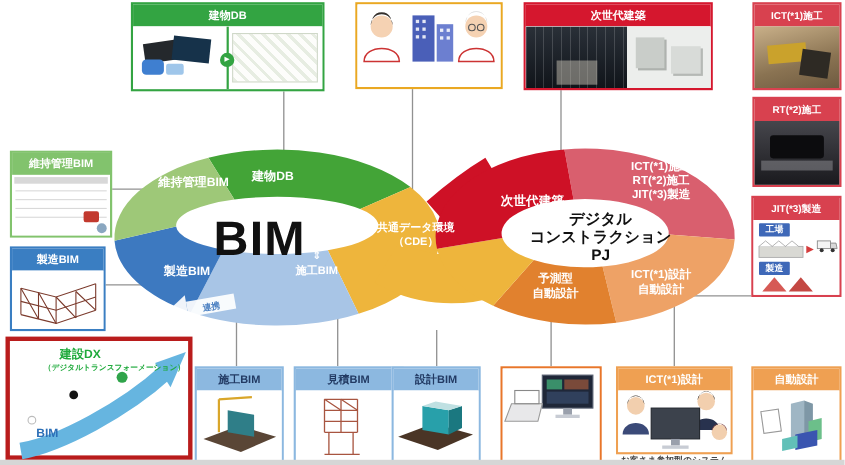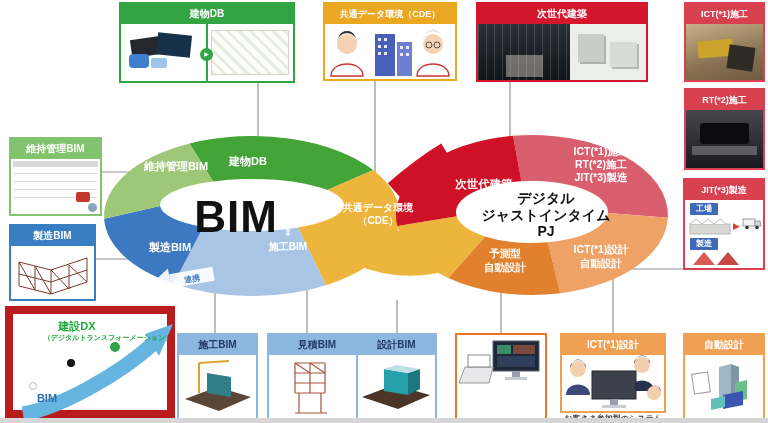--- a/index.html
+++ b/index.html
@@ -17,21 +17,21 @@
   .abs{position:absolute;}
   .footnotes{position:absolute;left:620px;top:296px;font-size:8px;color:#4a4a4a;
              line-height:1.55;font-weight:bold;white-space:nowrap;}
   .caption{position:absolute;left:560px;top:413px;width:106px;text-align:center;
            font-size:8px;color:#444;font-weight:bold;white-space:nowrap;}
   .chip{position:absolute;background:#3e68b8;color:#fff;font-size:8px;font-weight:bold;
         padding:1px 6px;border-radius:1px;line-height:1.2;}
   .tri{position:absolute;width:0;height:0;border-left:11px solid transparent;
        border-right:11px solid transparent;border-bottom:13px solid #d65a55;}
   .dx-panel{position:absolute;left:5px;top:306px;width:170px;height:112px;background:#fff;
-            border:8px solid #b91c1c;box-sizing:border-box;}
+            border:4px solid #b91c1c;box-sizing:border-box;}
   .dx-text{position:absolute;transform:translate(-50%,-50%);white-space:nowrap;font-weight:bold;}
   .slogan{position:absolute;left:50px;top:91px;border:2px solid #e0121f;color:#e0121f;
           font-size:8px;font-weight:bold;padding:1px 3px;white-space:nowrap;background:#fff;}
   .bottom-strip{position:absolute;left:0;top:418px;width:768px;height:5px;background:#d6d6d6;}
   .screenline{position:absolute;left:3px;right:3px;height:1px;background:#d9d9d9;}
 </style>
 </head>
 <body>
 
 <div class="stage">
@@ -88,21 +88,21 @@
   <div class="lbl dark" style="left:236px;top:217px;font-size:44px;letter-spacing:1px">BIM</div>
 
   <div class="lbl" style="left:484px;top:184px;font-size:11.5px">次世代建築</div>
   <div class="lbl" style="left:601px;top:165px;font-size:10.5px;line-height:1.25">
     <div>ICT(*1)施工</div>
     <div>RT(*2)施工</div>
     <div>JIT(*3)製造</div>
   </div>
   <div class="lbl dark" style="left:546px;top:215px;font-size:14px;line-height:1.18">
     <div>デジタル</div>
-    <div>ジャストインタイム</div>
+    <div>コンストラクション</div>
     <div>PJ</div>
   </div>
   <div class="lbl" style="left:505px;top:261px;font-size:10.5px">
     <div>予測型</div>
     <div>自動設計</div>
   </div>
   <div class="lbl" style="left:601px;top:257px;font-size:10.5px">
     <div>ICT(*1)設計</div>
     <div>自動設計</div>
   </div>
@@ -114,21 +114,20 @@
       <div class="abs" style="left:10px;top:14px;width:30px;height:18px;background:#24282c;transform:rotate(-8deg)"></div>
       <div class="abs" style="left:36px;top:10px;width:34px;height:22px;background:#16324a;transform:rotate(6deg)"></div>
       <div class="abs" style="left:8px;top:30px;width:20px;height:14px;background:#3f7fd0;border-radius:4px"></div>
       <div class="abs" style="left:30px;top:34px;width:16px;height:10px;background:#9fc6ea;border-radius:2px"></div>
       <div class="abs" style="left:90px;top:6px;right:4px;bottom:6px;background:repeating-linear-gradient(45deg,#e7ede2 0 3px,#fdfdfb 3px 8px);border:1px solid #cfd8c8"></div>
       <div class="abs" style="left:79px;top:24px;width:13px;height:13px;background:#33a442;border-radius:50%;color:#fff;font-size:6px;line-height:13px;text-align:center">▶</div>
     </div>
   </div>
 
   <div class="pbox" style="left:323px;top:2px;width:134px;height:79px;border-color:#eaa822">
-    <div class="hd small" style="background:#eaa822">共通データ環境（CDE）</div>
     <div class="bd">
       <svg width="130" height="55" viewBox="0 0 130 55">
         <g>
           <circle cx="22" cy="20" r="10" fill="#f5d2b3"></circle>
           <path d="M12,19 a10,10 0 0 1 20,0 l-2,-7 a9,9 0 0 0 -16,0 Z" fill="#35302c"></path>
           <path d="M6,52 C6,36 38,36 38,52 Z" fill="#fff" stroke="#cc3333" stroke-width="1.4"></path>
         </g>
         <g>
           <rect x="50" y="10" width="20" height="42" fill="#4a5fb8"></rect>
           <rect x="72" y="18" width="15" height="34" fill="#6c7fd0"></rect>

